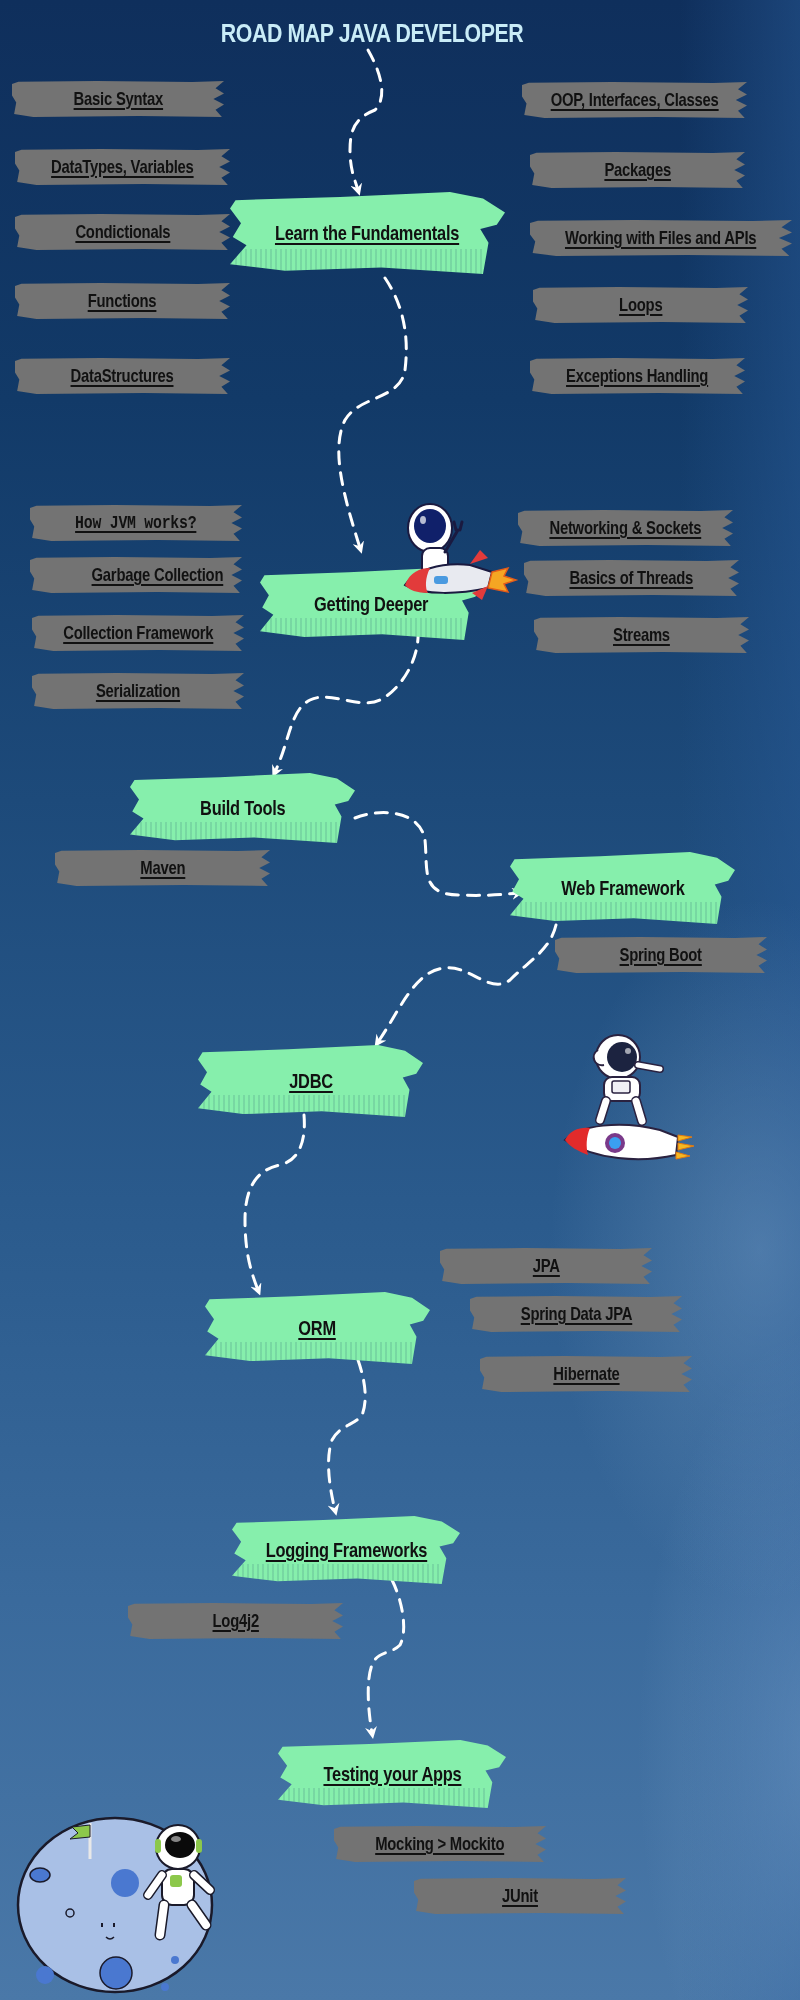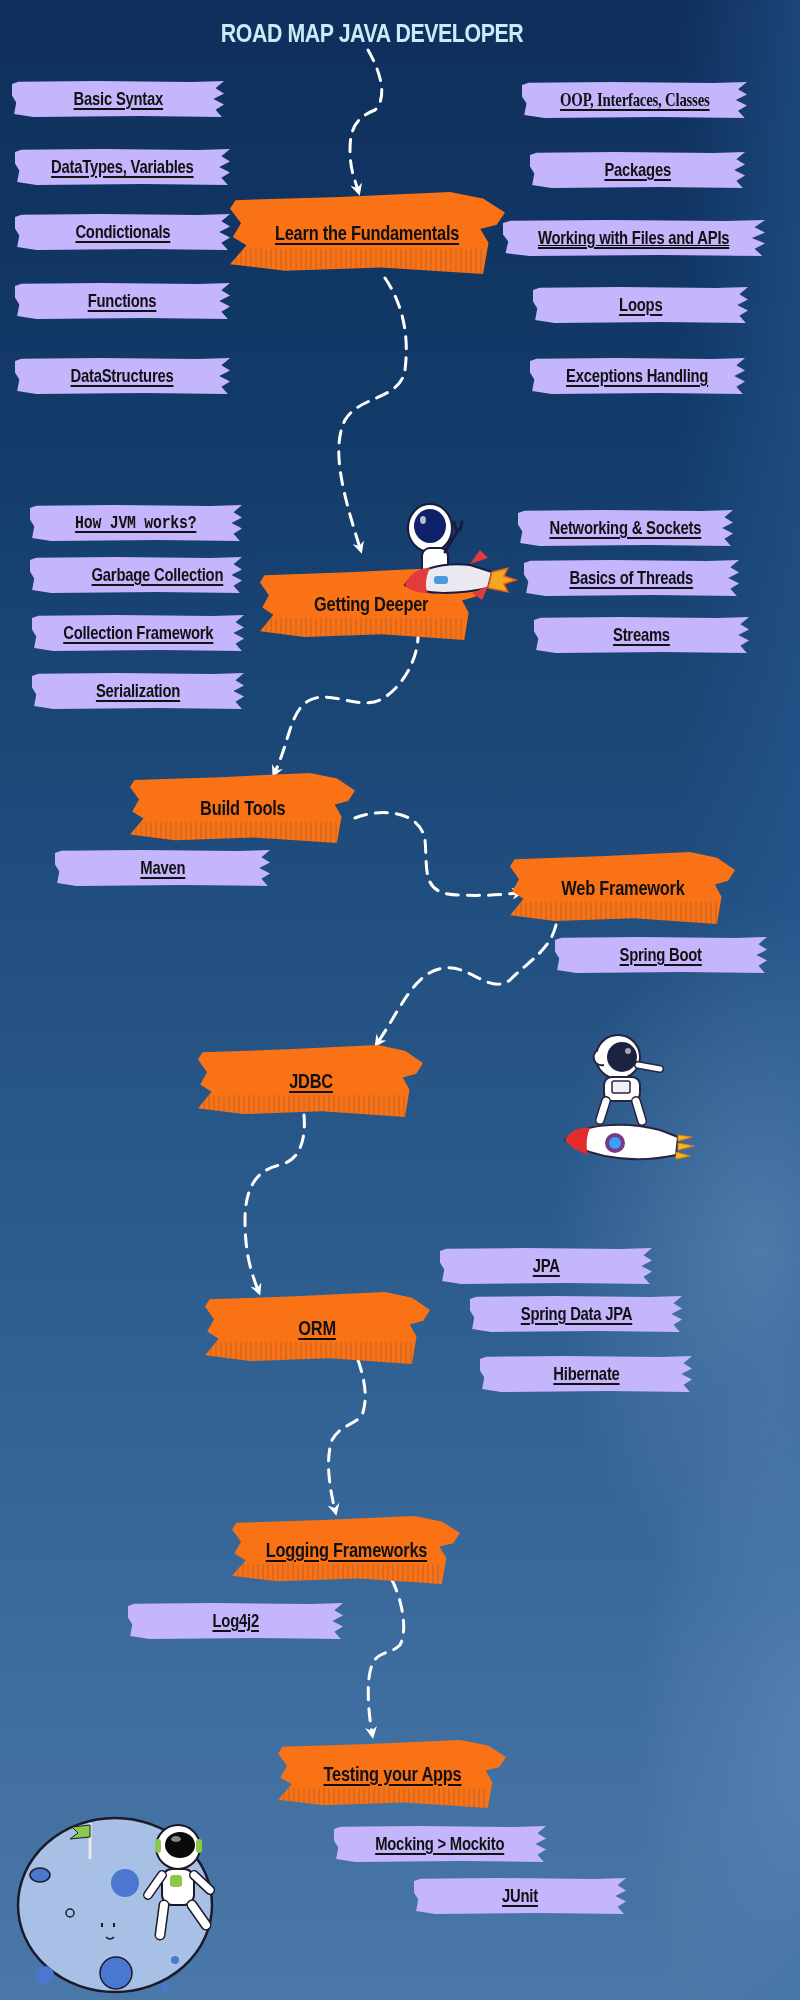--- a/index.html
+++ b/index.html
@@ -17,31 +17,31 @@
   }
   #paths { position:absolute; left:0; top:0; width:800px; height:2000px; pointer-events:none; }
   .title {
     position:absolute; left:0; width:744px; top:18px; text-align:center;
     color:#c9ecf7; font-weight:bold; font-size:26px; letter-spacing:-0.5px;
     transform: scaleX(0.82); transform-origin:center;
   }
   .label {
     position:absolute; display:flex; align-items:center; justify-content:center;
     height:36px;
-    background:#c4b5fd;
+    background:#737373;
     clip-path: polygon(0% 8%, 3% 2%, 40% 0%, 85% 3%, 100% 0%, 96% 20%, 100% 35%, 95% 50%, 100% 65%, 96% 80%, 99% 100%, 60% 97%, 10% 100%, 1% 92%, 2% 60%, 0% 40%);
   }
   .label span {
     color:#111; font-weight:bold; font-size:19px; text-decoration:underline;
     text-decoration-thickness:2px; text-underline-offset:3px;
     display:inline-block; transform:scaleX(0.78); white-space:nowrap; letter-spacing:-0.3px;
   }
   .stage {
     position:absolute; display:flex; align-items:center; justify-content:center;
-    background:#f97316;
+    background:#86efac;
     clip-path: polygon(2% 10%, 40% 6%, 80% 0%, 92% 8%, 100% 25%, 97% 40%, 91% 45%, 94% 62%, 92% 100%, 55% 92%, 20% 96%, 0% 88%, 6% 65%, 1% 55%, 4% 38%, 0% 20%);
   }
   .stage::after {
     content:""; position:absolute; left:0; right:8%; bottom:0; height:30%;
     background: repeating-linear-gradient(90deg, rgba(15,47,92,0.35) 0 2px, rgba(0,0,0,0) 2px 5px);
     opacity:0.35; pointer-events:none;
   }
   .stage span {
     color:#111; font-weight:bold; font-size:21px; white-space:nowrap;
     display:inline-block; transform:scaleX(0.78); position:relative; z-index:1; letter-spacing:-0.3px;
@@ -87,27 +87,27 @@
 <div class="label" style="left:15px;top:214px;width:215px;">
   <span>Condictionals</span>
   </div>
 <div class="label" style="left:15px;top:283px;width:215px;text-align:right;">
   <span>Functions</span>
   </div>
 <div class="label" style="left:15px;top:358px;width:215px;">
   <span>DataStructures</span>
   </div>
 
-<div class="label" style="left:522px;top:82px;width:225px;font-family:Liberation Serif, serif;">
+<div class="label" style="left:522px;top:82px;width:225px;">
   <span>OOP, Interfaces, Classes</span>
   </div>
 <div class="label" style="left:530px;top:152px;width:215px;">
   <span>Packages</span>
   </div>
-<div class="label" style="left:503px;top:220px;width:262px;text-decoration:underline;">
+<div class="label" style="left:530px;top:220px;width:262px;">
   <span>Working with Files and APIs</span>
   </div>
 <div class="label" style="left:533px;top:287px;width:215px;">
   <span>Loops</span>
   </div>
 <div class="label" style="left:530px;top:358px;width:215px;">
   <span>Exceptions Handling</span>
   </div>
 
 <div class="stage" style="left:260px;top:568px;width:222px;height:72px;">

